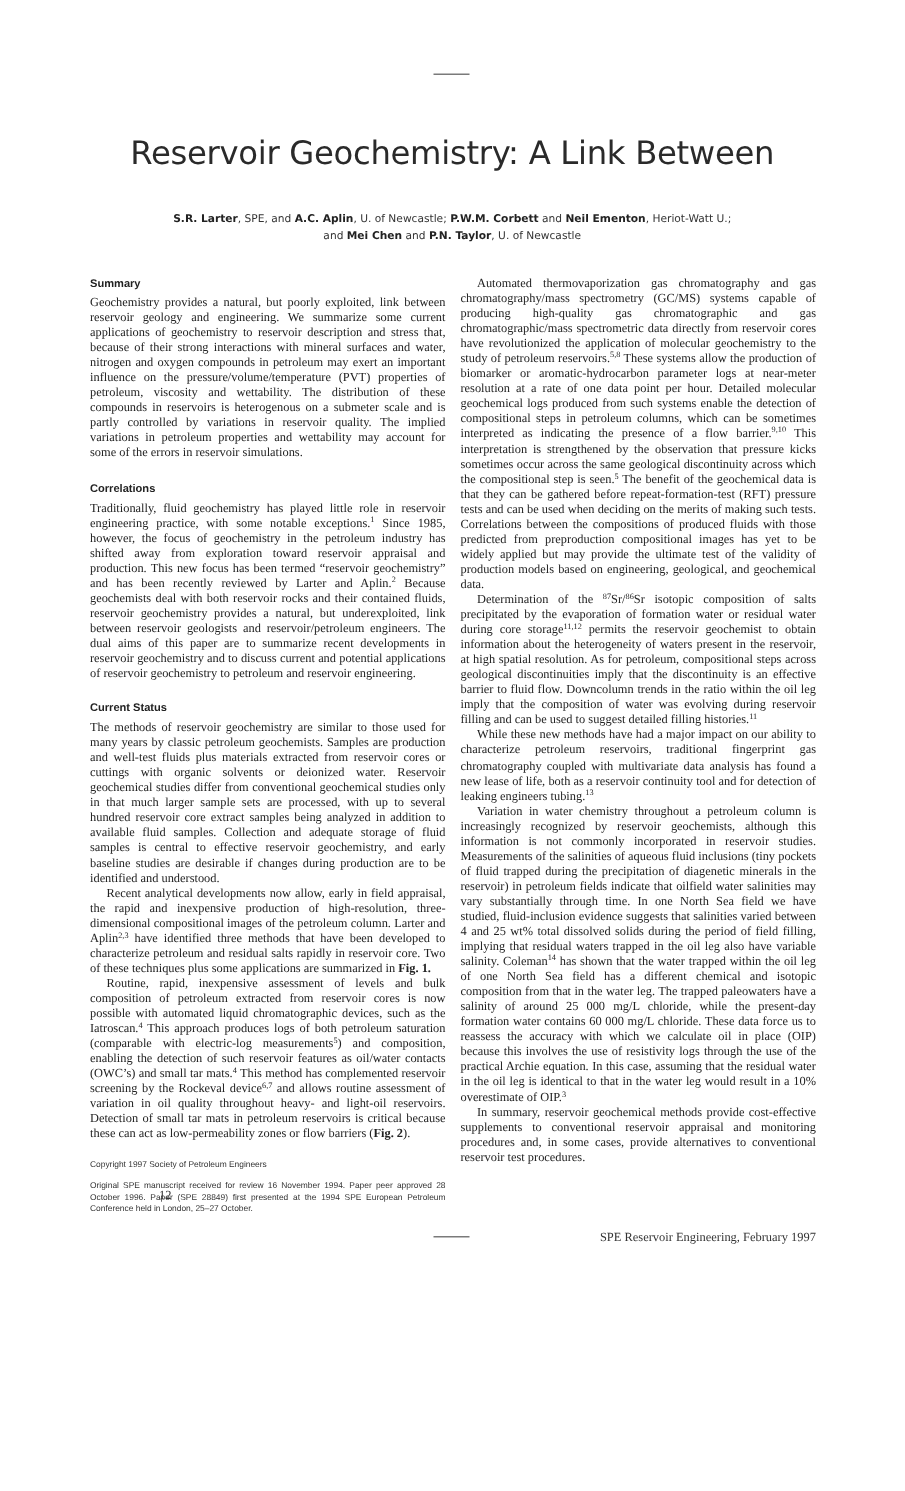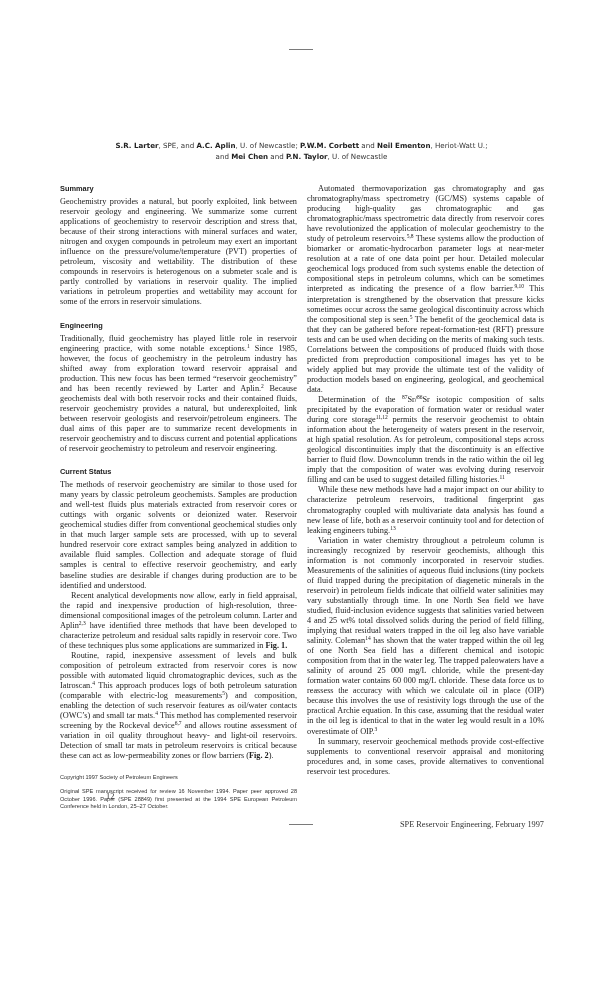--- a/index.html
+++ b/index.html
@@ -28,33 +28,33 @@
     .original { margin-top:7px; }
     .pagenum { position:absolute; left:60px; top:792px; font-family:"Liberation Serif", serif; font-size:8.3px; color:#333;margin-left:46px; }
     .journal { position:absolute; right:59px; top:792px; font-family:"Liberation Serif", serif; font-size:8.3px; color:#333;margin-top:28px; }
   </style>
 </head>
 <body>
 
 <div class="rule top"></div>
 
 <h1 class="title">
-  <br>
+  <span>Reservoir Geochemistry: A Link Between</span><br>
 </h1>
 
 <div class="authors">
   <b>S.R. Larter</b><span>, SPE, and </span><b>A.C. Aplin</b><span>, U. of Newcastle; </span><b>P.W.M. Corbett</b><span> and </span><b>Neil Ementon</b><span>, Heriot-Watt U.;</span><br>
   <span>and </span><b>Mei Chen</b><span> and </span><b>P.N. Taylor</b><span>, U. of Newcastle</span>
 </div>
 
 <div class="col left">
   <h2>Summary</h2>
   <p>Geochemistry provides a natural, but poorly exploited, link between reservoir geology and engineering. We summarize some current applications of geochemistry to reservoir description and stress that, because of their strong interactions with mineral surfaces and water, nitrogen and oxygen compounds in petroleum may exert an important influence on the pressure/volume/temperature (PVT) properties of petroleum, viscosity and wettability. The distribution of these compounds in reservoirs is heterogenous on a submeter scale and is partly controlled by variations in reservoir quality. The implied variations in petroleum properties and wettability may account for some of the errors in reservoir simulations.</p>
   <div class="gap"></div>
-  <h2>Engineering</h2>
+  <h2>Correlations</h2>
   <p><span>Traditionally, fluid geochemistry has played little role in reservoir engineering practice, with some notable exceptions.</span><sup>1</sup><span> Since 1985, however, the focus of geochemistry in the petroleum industry has shifted away from exploration toward reservoir appraisal and production. This new focus has been termed “reservoir geochemistry” and has been recently reviewed by Larter and Aplin.</span><sup>2</sup><span> Because geochemists deal with both reservoir rocks and their contained fluids, reservoir geochemistry provides a natural, but underexploited, link between reservoir geologists and reservoir/petroleum engineers. The dual aims of this paper are to summarize recent developments in reservoir geochemistry and to discuss current and potential applications of reservoir geochemistry to petroleum and reservoir engineering.</span></p>
   <div class="gap"></div>
   <h2>Current Status</h2>
   <p>The methods of reservoir geochemistry are similar to those used for many years by classic petroleum geochemists. Samples are production and well-test fluids plus materials extracted from reservoir cores or cuttings with organic solvents or deionized water. Reservoir geochemical studies differ from conventional geochemical studies only in that much larger sample sets are processed, with up to several hundred reservoir core extract samples being analyzed in addition to available fluid samples. Collection and adequate storage of fluid samples is central to effective reservoir geochemistry, and early baseline studies are desirable if changes during production are to be identified and understood.</p>
   <p class="indent"><span>Recent analytical developments now allow, early in field appraisal, the rapid and inexpensive production of high-resolution, three-dimensional compositional images of the petroleum column. Larter and Aplin</span><sup>2,3</sup><span> have identified three methods that have been developed to characterize petroleum and residual salts rapidly in reservoir core. Two of these techniques plus some applications are summarized in </span><b>Fig. 1.</b></p>
   <p class="indent"><span>Routine, rapid, inexpensive assessment of levels and bulk composition of petroleum extracted from reservoir cores is now possible with automated liquid chromatographic devices, such as the Iatroscan.</span><sup>4</sup><span> This approach produces logs of both petroleum saturation (comparable with electric-log measurements</span><sup>5</sup><span>) and composition, enabling the detection of such reservoir features as oil/water contacts (OWC’s) and small tar mats.</span><sup>4</sup><span> This method has complemented reservoir screening by the Rockeval device</span><sup>6,7</sup><span> and allows routine assessment of variation in oil quality throughout heavy- and light-oil reservoirs. Detection of small tar mats in petroleum reservoirs is critical because these can act as low-permeability zones or flow barriers (</span><b>Fig. 2</b><span>).</span></p>
   <div class="fine copyright">Copyright 1997 Society of Petroleum Engineers</div>
   <div class="fine original">Original SPE manuscript received for review 16 November 1994. Paper peer approved 28 October 1996. Paper (SPE 28849) first presented at the 1994 SPE European Petroleum Conference held in London, 25–27 October.</div>
 </div>
 

